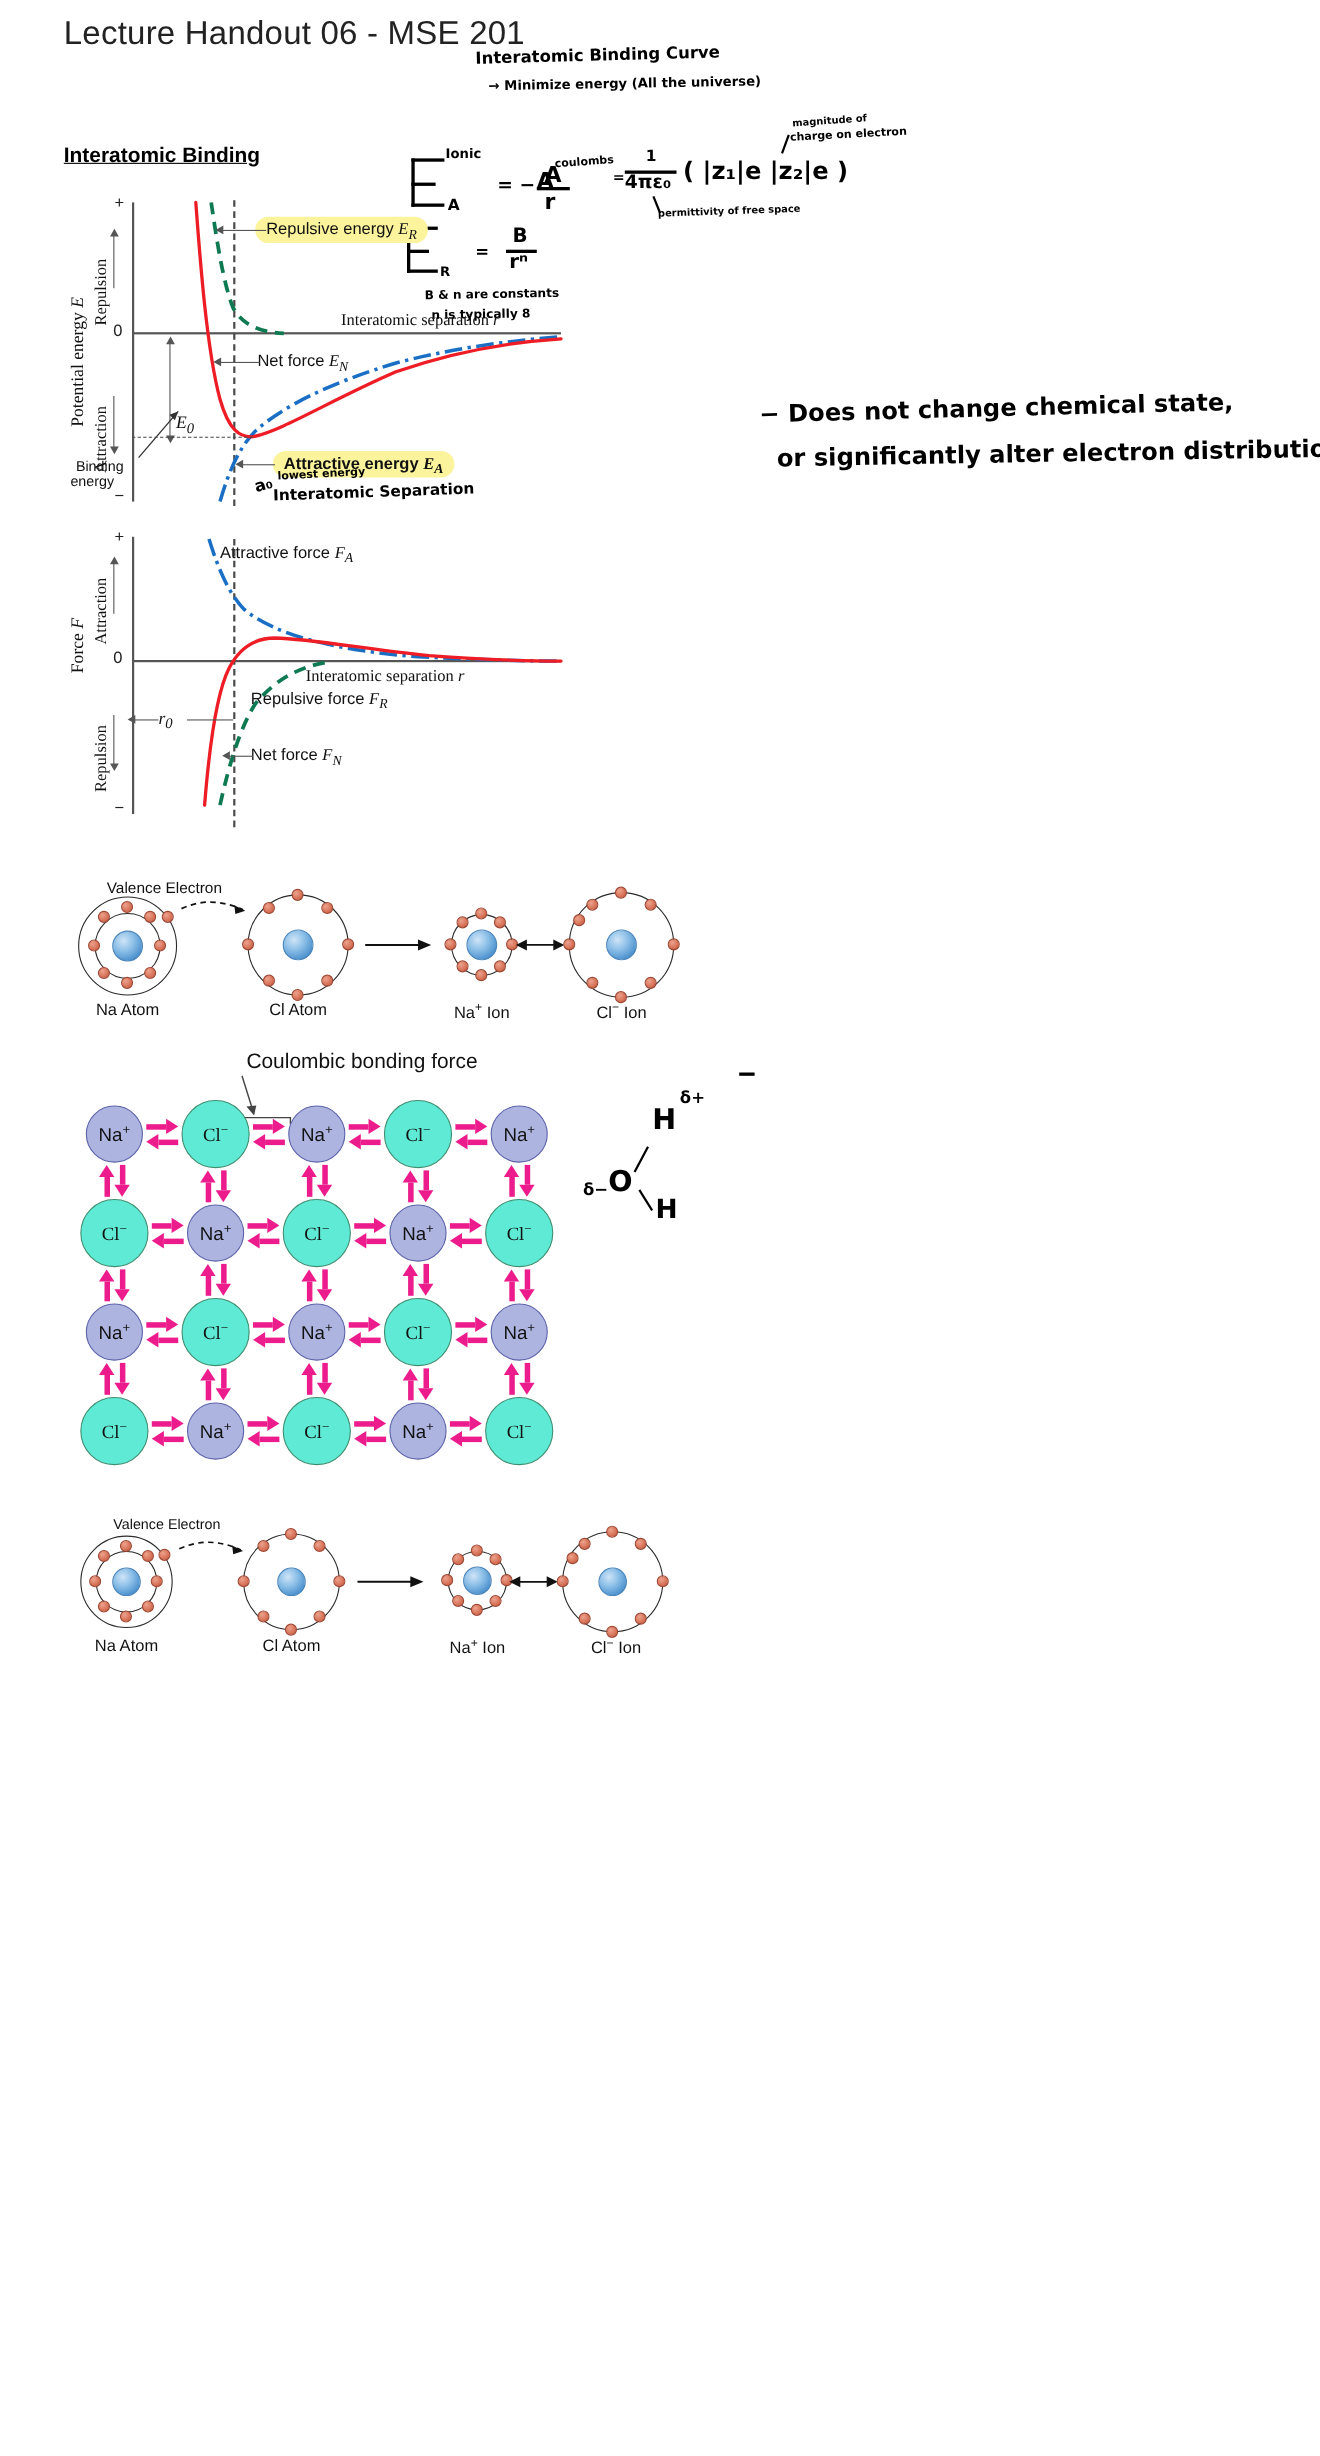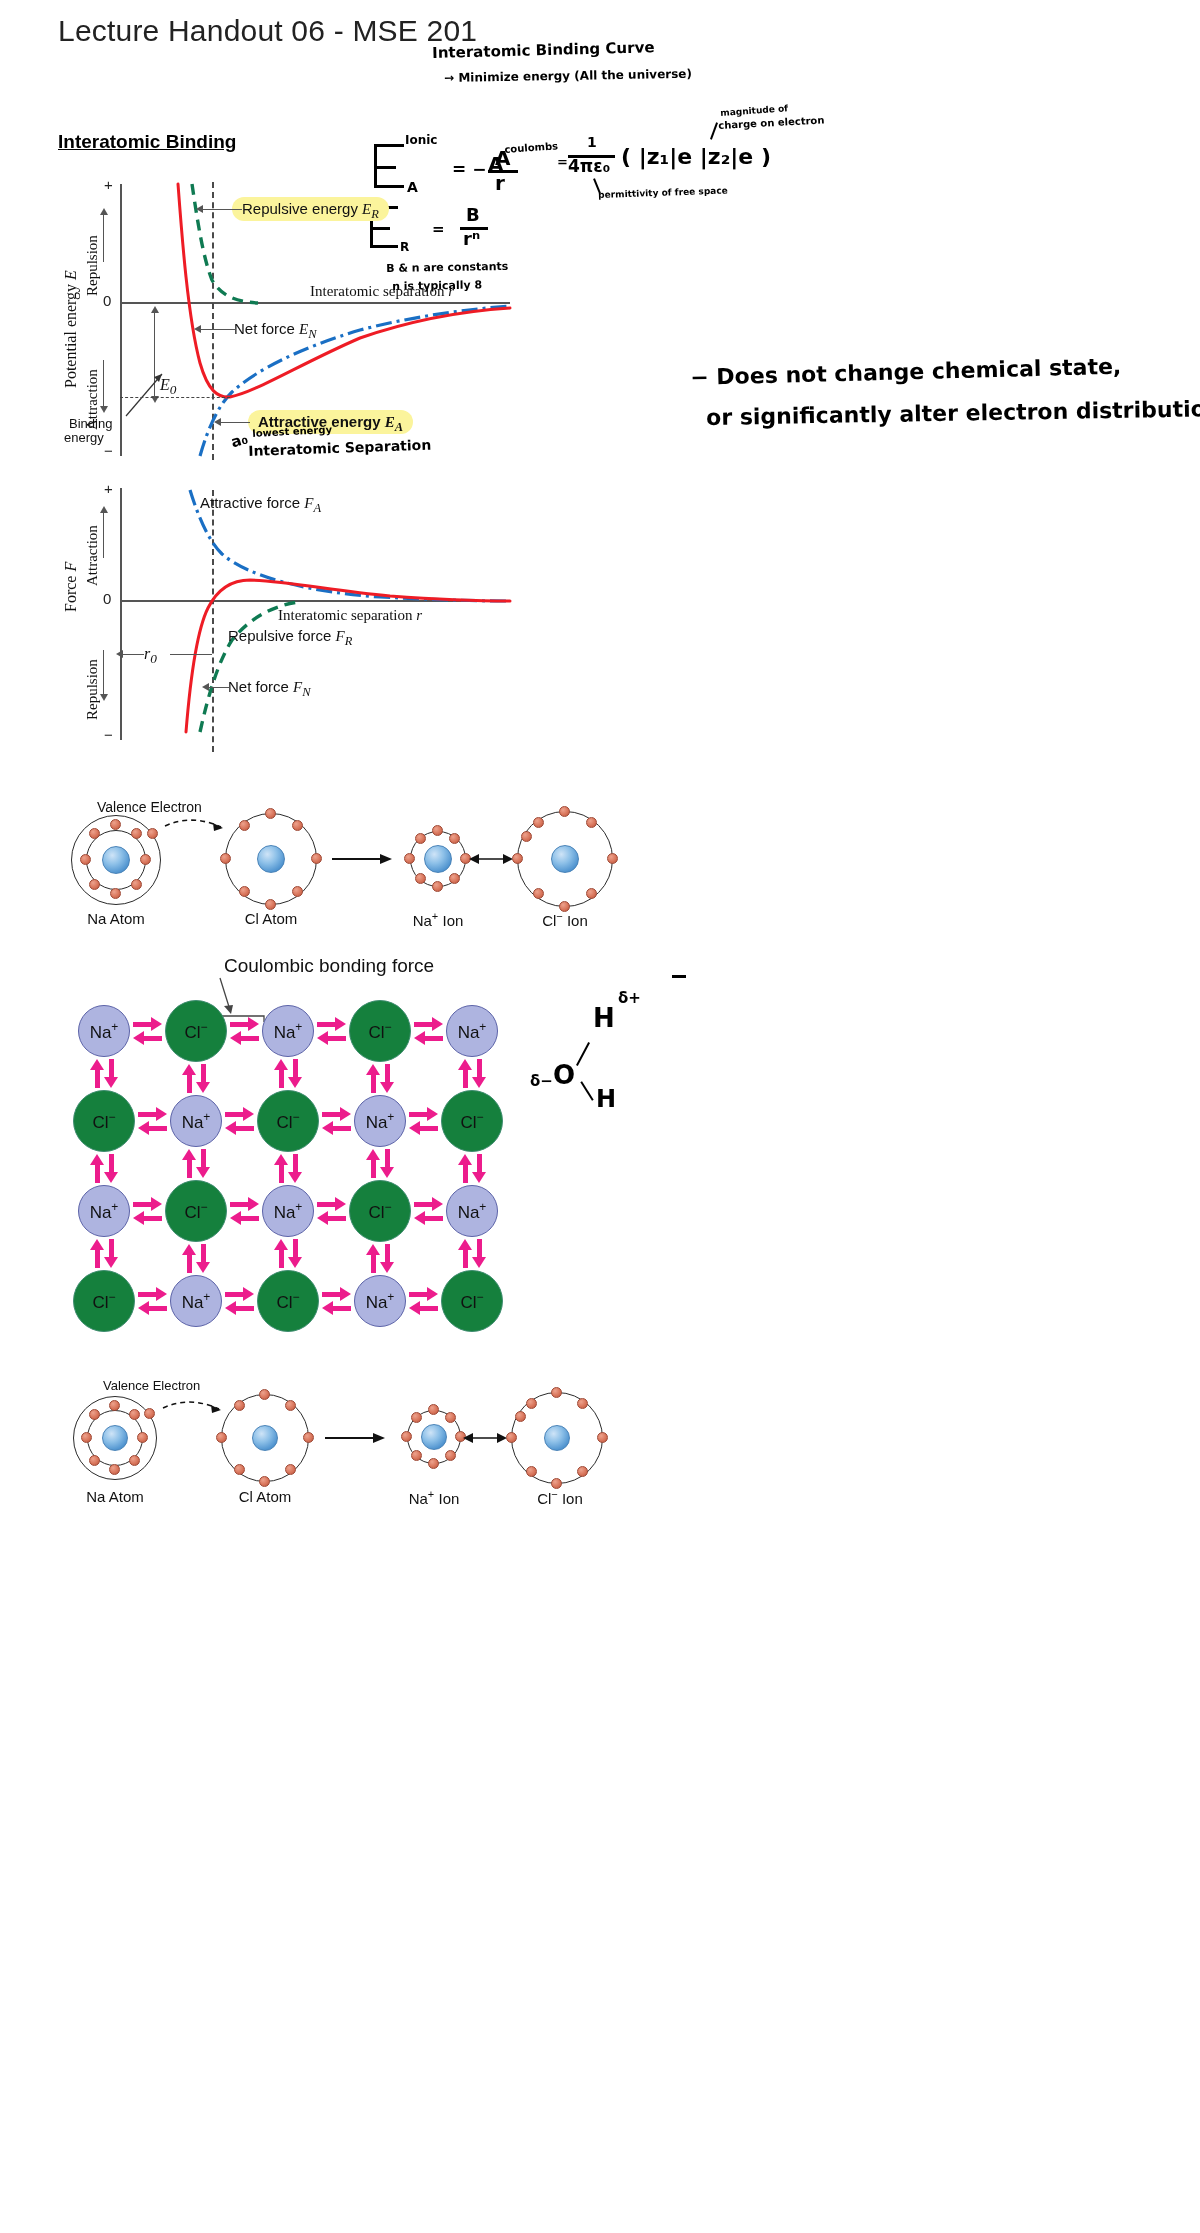--- a/index.html
+++ b/index.html
@@ -68,21 +68,21 @@
      border:1px solid #9e4733; }
   .atom-cap { position:absolute; font-size:15px; color:#111; text-align:center;
      font-family:"Liberation Sans", sans-serif; white-space:nowrap; }
   .atom-cap sup { font-size:11px; }
 
   
   .ion { position:absolute; border-radius:50%; display:flex;
      align-items:center; justify-content:center;
      font-size:17px; color:#111; font-family:"Liberation Sans", sans-serif; }
   .ion.na { background:#aeb4e0; border:1.4px solid #5c63a8; }
-  .ion.cl { background:#15803d; border:1.4px solid #3f8d70; }
+  .ion.cl { background:#5eead4; border:1.4px solid #3f8d70;font-family:Liberation Serif, serif; }
   .ion sup { font-size:12px; }
   .mag { position:absolute; background:#ec1c8c; }
   .mag-head { position:absolute; width:0;height:0; }
   .mh-r { border-top:7px solid transparent;border-bottom:7px solid transparent;border-left:11px solid #ec1c8c; }
   .mh-l { border-top:7px solid transparent;border-bottom:7px solid transparent;border-right:11px solid #ec1c8c; }
   .mh-u { border-left:7px solid transparent;border-right:7px solid transparent;border-bottom:11px solid #ec1c8c; }
   .mh-d { border-left:7px solid transparent;border-right:7px solid transparent;border-top:11px solid #ec1c8c; }
   #coulomb-label { position:absolute; font-size:19px; color:#111; white-space:nowrap; }
 </style>
 </head>

